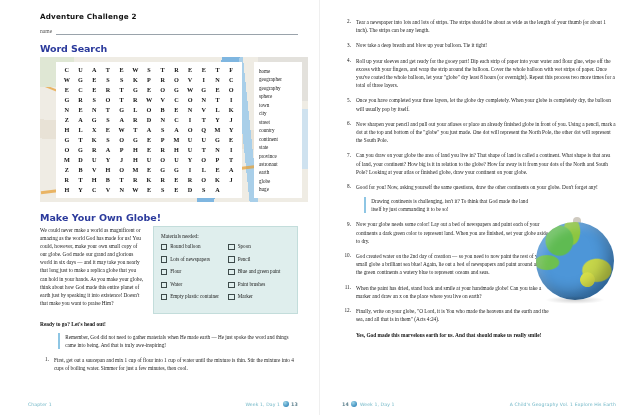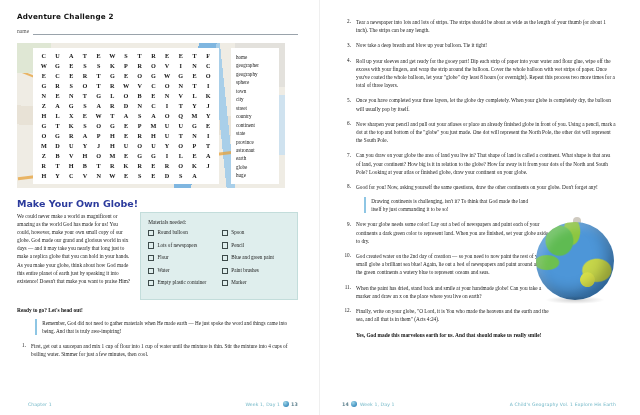--- a/index.html
+++ b/index.html
@@ -21,21 +21,21 @@
     display: flex;
   }
   .page {
     position: relative;
     box-sizing: border-box;
     height: 415px;
     background: #ffffff;
   }
   .page-left {
     width: 320px;
-    padding: 12px 22px 0 17px;
+    padding: 12px 22px 0 40px;
   }
   .page-right {
     width: 320px;
     padding: 12px 24px 0 22px;
   }
   .gutter-line {
     position: absolute;
     left: 319px;
     top: 0;
     width: 1px;
@@ -353,20 +353,21 @@
 
   <div class="page page-left">
 
     <div class="adv-title">Adventure Challenge 2</div>
 
     <div class="name-row">
       <span class="name-label">name</span>
       <span class="name-rule"></span>
     </div>
 
+    <div class="section-head">Word Search</div>
 
     <div class="ws-wrap">
       <div class="ws-map">
         <div class="road" style="left:0;top:118px;width:268px;height:3px;transform:rotate(-7deg);"></div>
         <div class="road" style="left:-10px;top:36px;width:70px;height:2px;transform:rotate(22deg);"></div>
         <div class="patch grey" style="left:218px;top:0;width:50px;height:44px;"></div>
         <div class="patch" style="left:0;top:0;width:34px;height:30px;"></div>
         <div class="patch blue" style="left:236px;top:52px;width:32px;height:60px;"></div>
       </div>
 

